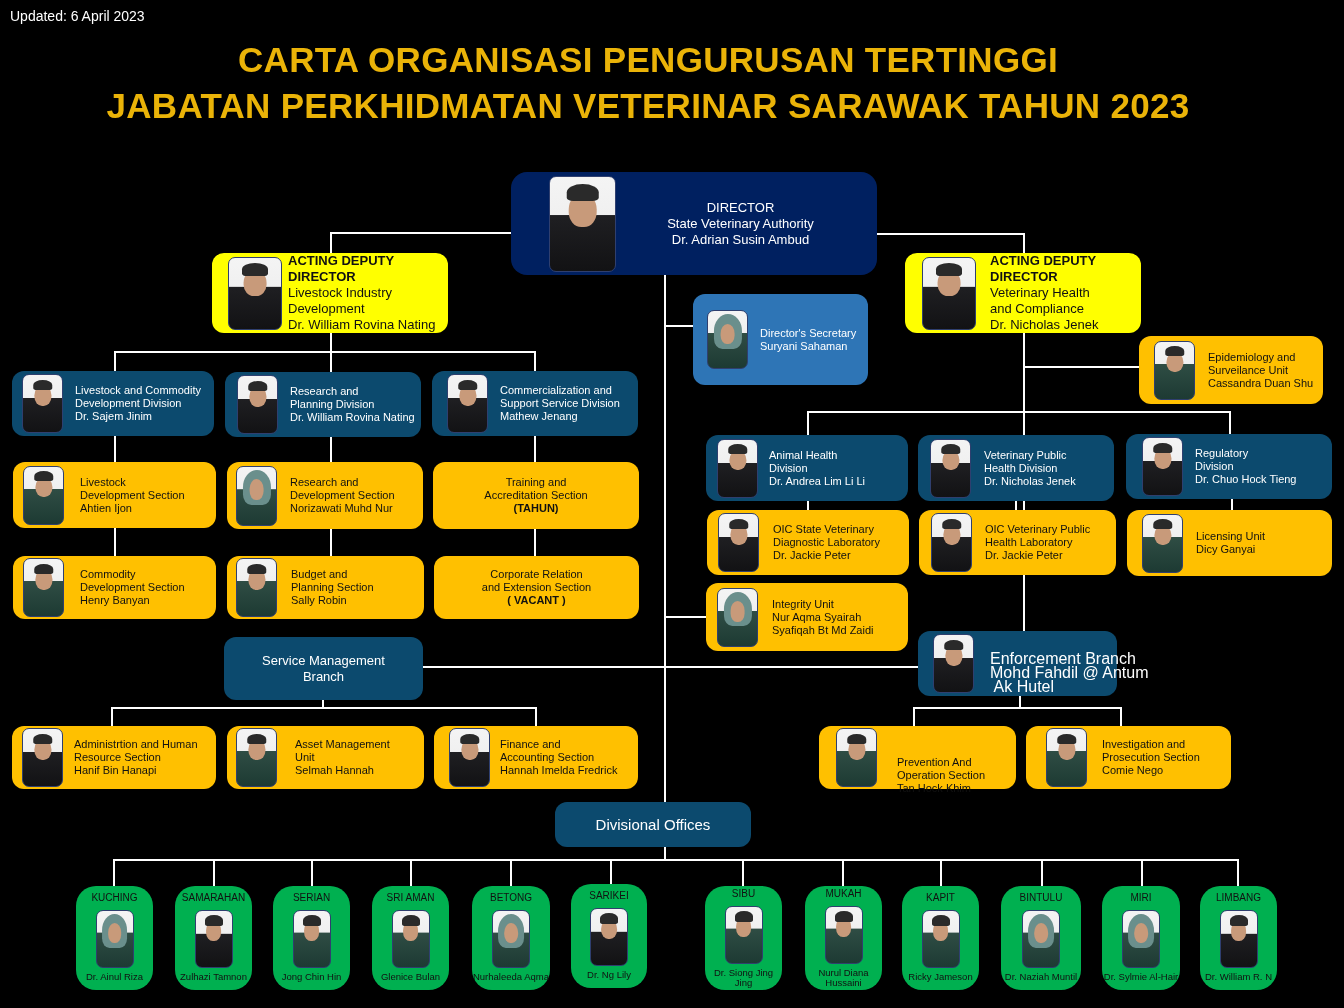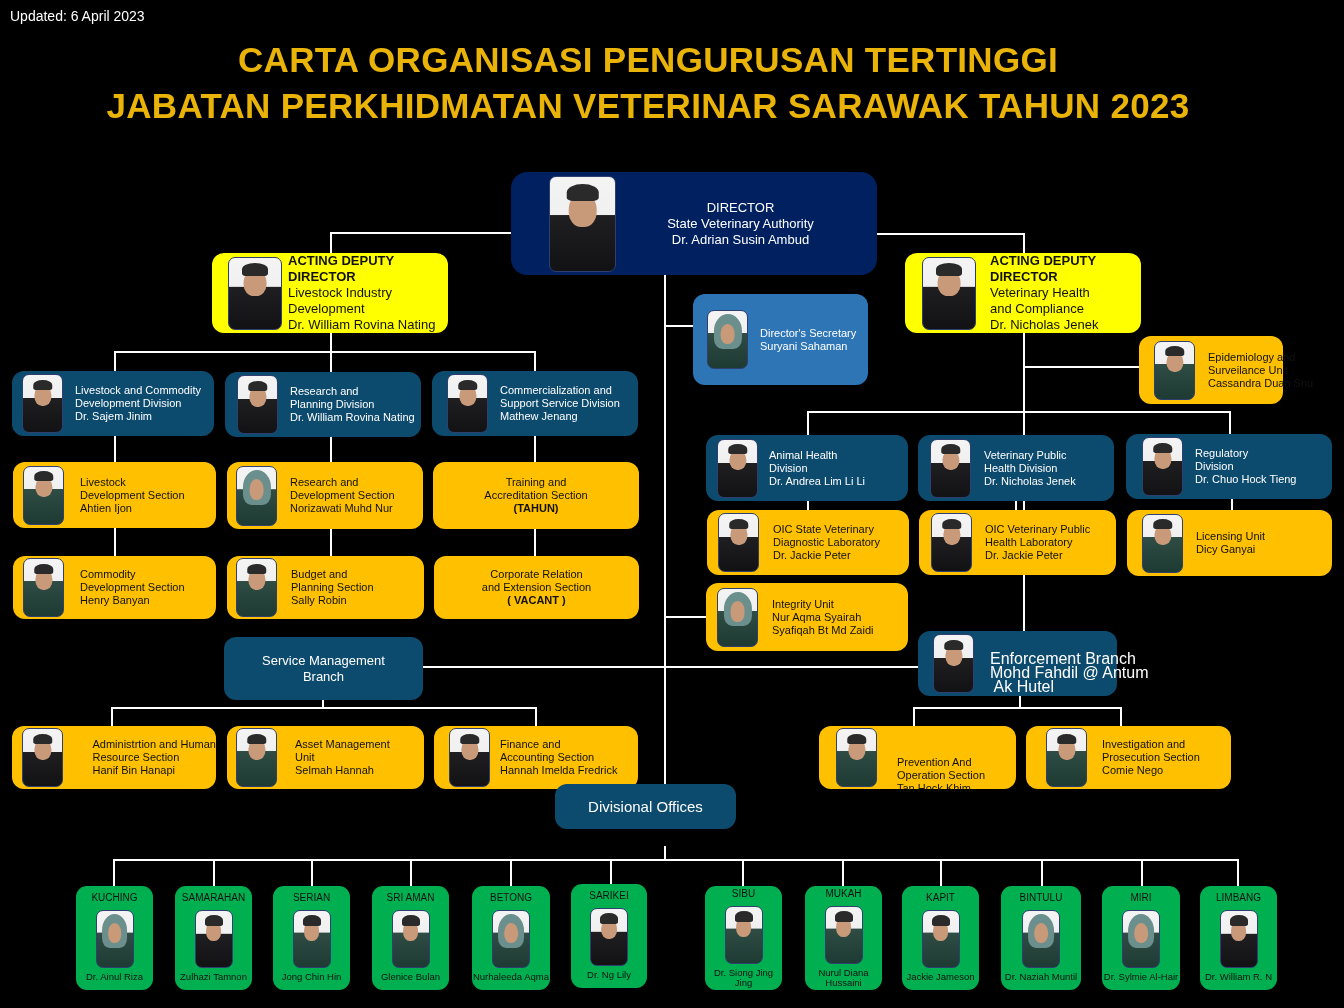--- a/index.html
+++ b/index.html
@@ -21,21 +21,21 @@
   .photo::after { content: ""; position: absolute; left: 50%; top: 8%; width: 50%; height: 18%; transform: translateX(-50%); background: #2a2a2a; border-radius: 50% 50% 20% 20%; }
   .photo.dark { background: linear-gradient(180deg, #f4f4f4 0%, #f0f0f0 40%, #1f1f22 41%, #121214 100%); }
   .photo.hijab::after { top: 6%; width: 72%; height: 60%; background: #6a8f8c; border-radius: 50% 50% 30% 30%; z-index: 0; }
   .photo.hijab::before { z-index: 1; top: 22%; width: 38%; }
   .txt { font-size: 11px; line-height: 13px; }
   .txt div { white-space: nowrap; }
   .center { text-align: center; }
   .bold { font-weight: bold; }
   .dep-txt { font-size: 13px; line-height: 16px; }
   .dep-txt .hd { font-weight: bold; }
-  .office { position: absolute; border-radius: 11px; display: flex; flex-direction: column; align-items: center; }
+  .office { position: absolute; border-radius: 20px; display: flex; flex-direction: column; align-items: center; }
   .office .oname { font-size: 10px; margin-top: 6px; height: 14px; }
   .office .photo { width: 38px; height: 58px; margin-top: 4px; }
   .office .person { font-size: 9.5px; line-height: 10px; text-align: center; margin-top: 4px; }
 </style>
 </head>
 <body>
 
 <div class="abs updated">Updated: 6 April 2023</div>
 <div class="abs title" style="top:40px;">CARTA ORGANISASI PENGURUSAN TERTINGGI</div>
 <div class="abs title" style="top:86px;">JABATAN PERKHIDMATAN VETERINAR SARAWAK TAHUN 2023</div>
@@ -133,21 +133,21 @@
 </div>
 
 <div class="box blue" style="left:693px; top:294px; width:175px; height:91px;">
   <div class="photo hijab" style="width:41px; height:59px; margin-left:14px;"></div>
   <div class="txt" style="margin-left:12px;">
     <div>Director's Secretary</div>
     <div>Suryani Sahaman</div>
   </div>
 </div>
 
-<div class="box amber" style="left:1139px; top:336px; width:144px; height:68px;">
+<div class="box amber" style="left:1139px; top:336px; width:184px; height:68px;">
   <div class="photo" style="width:41px; height:59px; margin-left:15px;"></div>
   <div class="txt" style="margin-left:13px;">
     <div>Epidemiology  and</div>
     <div>Surveilance Unit</div>
     <div>Cassandra Duan Shu</div>
   </div>
 </div>
 
 <div class="box red" style="left:12px; top:371px; width:202px; height:65px;">
   <div class="photo dark" style="width:41px; height:59px; margin-left:10px;"></div>
@@ -222,21 +222,21 @@
   </div>
 </div>
 
 <div class="box red" style="left:224px; top:637px; width:199px; height:63px; justify-content:center;">
   <div class="center" style="font-size:13px; line-height:16px;">
     <div>Service  Management</div>
     <div>Branch</div>
   </div>
 </div>
 
-<div class="box amber" style="left:12px; top:726px; width:204px; height:63px;justify-content:space-between;">
+<div class="box amber" style="left:12px; top:726px; width:204px; height:63px;">
   <div class="photo dark" style="width:41px; height:59px; margin-left:10px;"></div>
   <div class="txt" style="margin-left:11px;">
     <div>Administrtion and Human</div>
     <div>Resource Section</div>
     <div>Hanif Bin Hanapi</div>
   </div>
 </div>
 <div class="box amber" style="left:227px; top:726px; width:197px; height:63px;">
   <div class="photo" style="width:41px; height:59px; margin-left:9px;"></div>
   <div class="txt" style="margin-left:18px;">
@@ -331,21 +331,21 @@
 </div>
 <div class="box amber" style="left:1026px; top:726px; width:205px; height:63px;">
   <div class="photo" style="width:41px; height:59px; margin-left:20px;"></div>
   <div class="txt" style="margin-left:15px;">
     <div>Investigation and</div>
     <div>Prosecution Section</div>
     <div>Comie  Nego</div>
   </div>
 </div>
 
-<div class="box red" style="left:555px; top:784px; width:181px; height:45px; justify-content:center;">
+<div class="box red" style="left:555px; top:802px; width:196px; height:45px; justify-content:center;">
   <div style="font-size:15px;">Divisional Offices</div>
 </div>
 
 <div class="office green" style="left:76px; top:886px; width:77px; height:104px;">
   <div class="oname">KUCHING</div>
   <div class="photo hijab"></div>
   <div class="person">Dr. Ainul Riza</div>
 </div>
 <div class="office green" style="left:175px; top:886px; width:77px; height:104px;">
   <div class="oname">SAMARAHAN</div>
@@ -378,21 +378,21 @@
   <div class="person" style="width:64px;">Dr. Siong Jing Jing</div>
 </div>
 <div class="office green" style="left:805px; top:886px; width:77px; height:104px;">
   <div class="oname" style="margin-top:2px;">MUKAH</div>
   <div class="photo"></div>
   <div class="person" style="width:64px;">Nurul Diana Hussaini</div>
 </div>
 <div class="office green" style="left:902px; top:886px; width:77px; height:104px;">
   <div class="oname">KAPIT</div>
   <div class="photo"></div>
-  <div class="person">Jackie Jameson</div>
+  <div class="person">Ricky Jameson</div>
 </div>
 <div class="office green" style="left:1001px; top:886px; width:80px; height:104px;">
   <div class="oname">BINTULU</div>
   <div class="photo hijab"></div>
   <div class="person">Dr. Naziah Muntil</div>
 </div>
 <div class="office green" style="left:1102px; top:886px; width:78px; height:104px;">
   <div class="oname">MIRI</div>
   <div class="photo hijab"></div>
   <div class="person">Dr. Sylmie Al-Hair</div>

